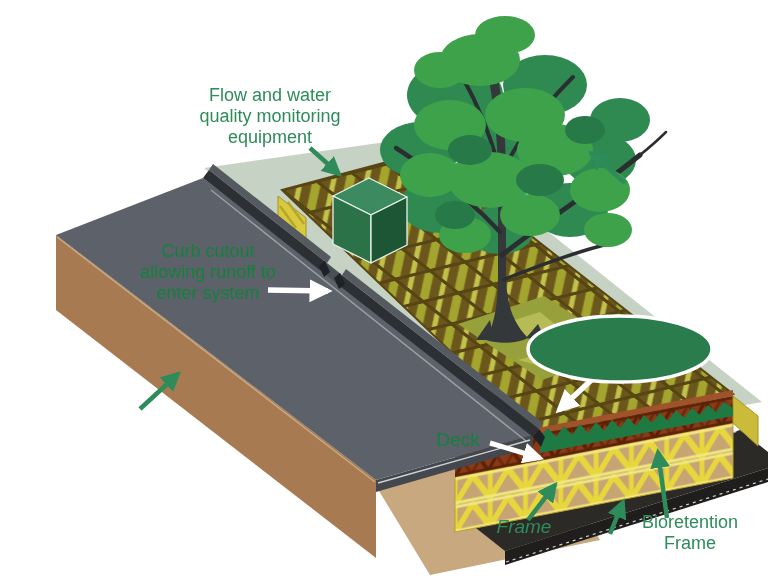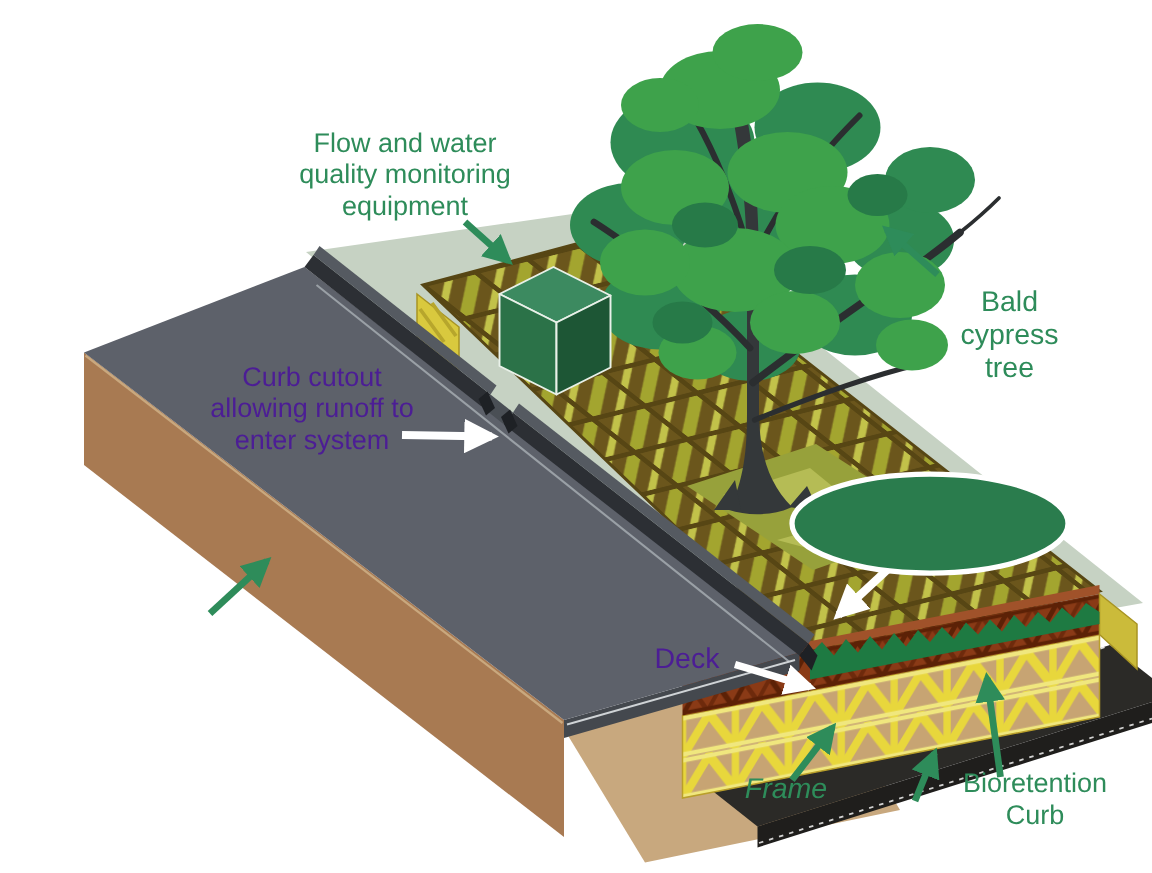--- a/index.html
+++ b/index.html
@@ -2,21 +2,21 @@
 <html><head>
 <meta charset="utf-8">
 <style>
   html,body{margin:0;padding:0;background:#ffffff;}
   .stage{position:relative;width:768px;height:582px;background:#ffffff;overflow:hidden;
          font-family:"Liberation Sans",sans-serif;}
   .stage svg{position:absolute;left:0;top:0;}
   .lbl{position:absolute;transform:translateX(-50%);text-align:center;white-space:pre-line;
        line-height:1.16;font-size:18px;font-weight:400;}
   .lbl.green{color:#2e8c5a;}
-  .lbl.white{color:#4c1d95;}
+  .lbl.white{color:#15803d;}
   .lbl.big{font-size:19px;}
 </style>
 </head>
 <body>
 
 <div class="stage">
 
 <svg width="768" height="582" viewBox="0 0 768 582">
   <defs>
     <pattern id="pv" width="36" height="36" patternUnits="userSpaceOnUse" patternTransform="matrix(0.97,-0.24,0.785,0.62,282,190)">
@@ -167,23 +167,21 @@
     <line x1="490" y1="443" x2="540" y2="458" stroke="#ffffff" stroke-width="5" marker-end="url(#aw)"></line>
     <line x1="600" y1="372" x2="559" y2="410" stroke="#ffffff" stroke-width="5.5" marker-end="url(#aw)"></line>
   </g>
 
   <ellipse cx="620" cy="349" rx="92" ry="33" fill="#2a7c4d" stroke="#ffffff" stroke-width="3.5"></ellipse>
 </svg>
 
 <div class="lbl green" style="left:270px;top:85px;">Flow and water
 quality monitoring
 equipment</div>
-<div class="lbl green big" style="left:673px;top:191px;">Bald cypress
-tree</div>
 <div class="lbl white" style="left:208px;top:241px;">Curb cutout
 allowing runoff to
 enter system</div>
 <div class="lbl white big" style="left:458px;top:429px;text-align:center;">Deck</div>
 <div class="lbl green big" style="left:524px;top:516px;font-style:italic;">Frame</div>
 <div class="lbl green" style="left:690px;top:512px;">Bioretention
-Curb</div>
+Frame</div>
 
 </div>
 
 </body></html>

